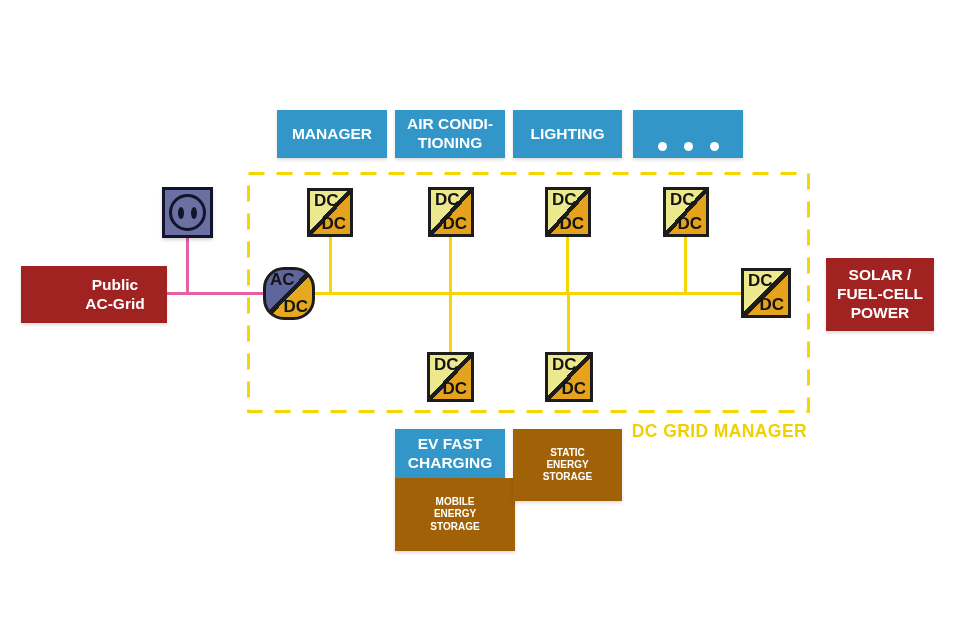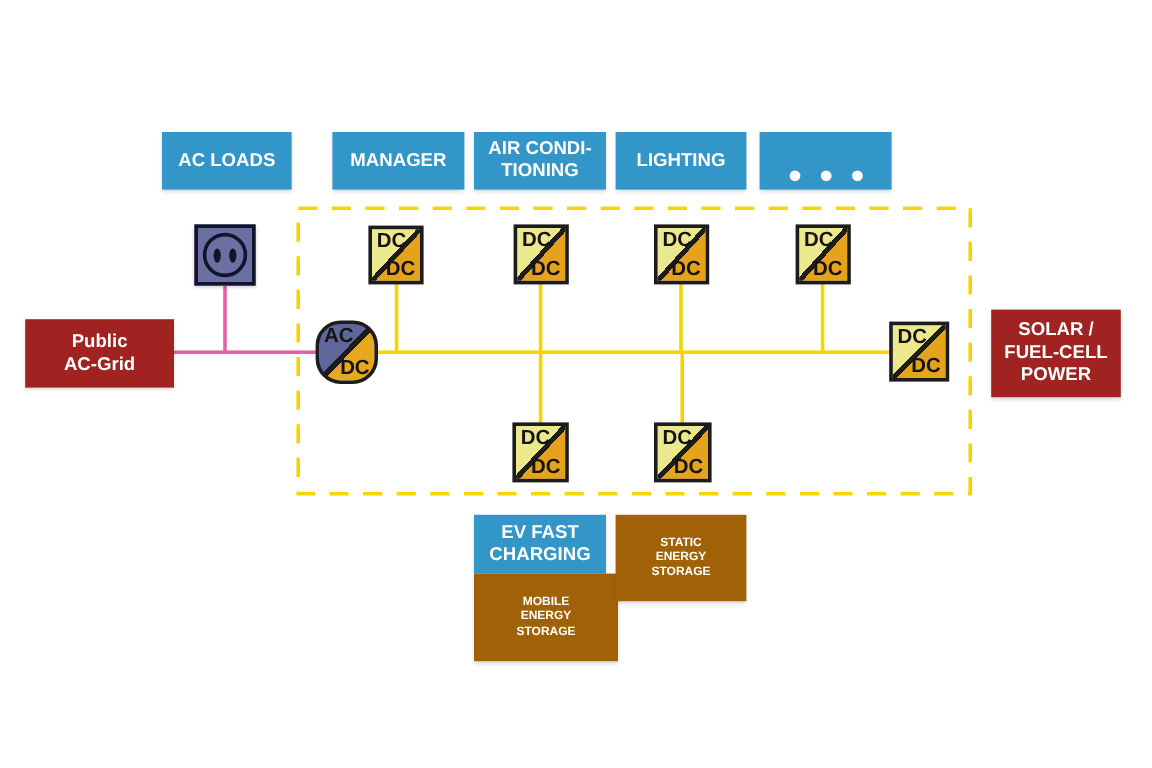--- a/index.html
+++ b/index.html
@@ -18,21 +18,21 @@
   .green{background:#a16207;font-size:10px;}
   
   .ac-loads {left:135px;top:110px;width:108px;height:48px;}
   .cooling  {left:277px;top:110px;width:110px;height:48px;}
   .aircon   {left:395px;top:110px;width:110px;height:48px;}
   .lighting {left:513px;top:110px;width:109px;height:48px;}
   .ellipsis {left:633px;top:110px;width:110px;height:48px;align-items:flex-end;padding-bottom:0;}
   .dots{display:flex;gap:17px;margin-bottom:7px;}
   .dots i{width:9px;height:9px;border-radius:50%;background:#ffffff;display:block;}
   
-  .public-grid{left:21px;top:266px;width:124px;height:57px;}
+  .public-grid{left:21px;top:266px;width:104px;height:57px;padding-left:42px;}
   .solar{left:826px;top:258px;width:108px;height:73px;}
   
   .ev-fast{left:395px;top:429px;width:110px;height:49px;}
   .mobile {left:395px;top:478px;width:120px;height:73px;}
   .static {left:513px;top:429px;width:109px;height:72px;}
   
   .wire{position:absolute;}
   .yw{background:#F6D602;}
   .pw{background:#E560A5;}
   .pink-h {left:131px;top:292px;width:133px;height:3px;}
@@ -94,21 +94,20 @@
   <div class="wire pw pink-h"></div>
   <div class="wire pw pink-v"></div>
   <div class="wire yw bus"></div>
   <div class="wire yw yv1"></div>
   <div class="wire yw yv2"></div>
   <div class="wire yw yv3"></div>
   <div class="wire yw yv4"></div>
   <div class="wire yw yv5"></div>
   <div class="wire yw yv6"></div>
 
-  <div class="box blue ac-loads">AC LOADS</div>
   <div class="box blue cooling">MANAGER</div>
   <div class="box blue aircon">AIR CONDI-
 TIONING</div>
   <div class="box blue lighting">LIGHTING</div>
   <div class="box blue ellipsis">
     <span class="dots"><i></i><i></i><i></i></span>
   </div>
 
   <div class="outlet">
     <span class="outlet-circle">
@@ -159,14 +158,15 @@
 
   <div class="box blue ev-fast">EV FAST
 CHARGING</div>
   <div class="box green mobile">MOBILE
 ENERGY
 STORAGE</div>
   <div class="box green static">STATIC
 ENERGY
 STORAGE</div>
 
+  <div class="manager-label">DC GRID MANAGER</div>
 
 </div>
 
 </body></html>

